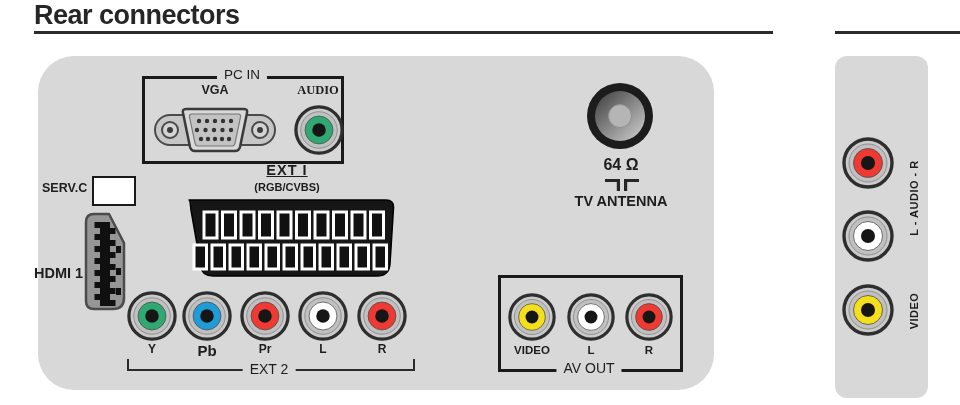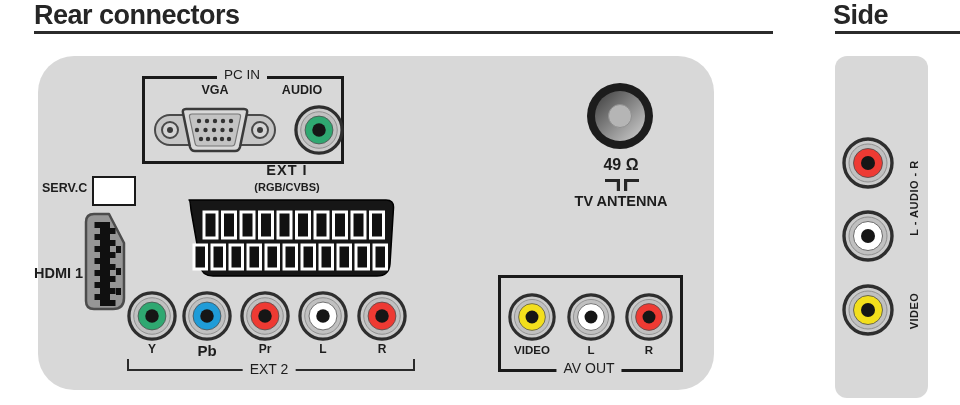--- a/index.html
+++ b/index.html
@@ -28,21 +28,20 @@
   .bracket{position:absolute;border-left:2.5px solid #2a2a2a;border-right:2.5px solid #2a2a2a;border-bottom:2.5px solid #2a2a2a;}
   .vrt{position:absolute;font-weight:bold;color:var(--lbl);white-space:nowrap;transform:translate(-50%,-50%) rotate(-90deg);letter-spacing:0.5px;}
 </style>
 </head>
 <body>
 
 <div id="stage">
 
   <div class="heading" style="left:4px;top:0px;">Rear connectors</div>
   <div class="rule" style="left:4px;top:31px;width:739px;"></div>
-  <div class="heading" style="left:803px;top:0px;">Side</div>
   <div class="rule" style="left:805px;top:31px;width:155px;"></div>
 
   <div class="panel" style="left:8px;top:56px;width:676px;height:334px;border-radius:36px;"></div>
   <div class="panel" style="left:805px;top:56px;width:93px;height:342px;border-radius:12px;"></div>
 
   <div class="grpbox" style="left:112px;top:76px;width:196px;height:82px;"></div>
   <div class="grptag" style="left:212px;top:68px;font-size:13.5px;">PC IN</div>
   <div class="lbl ctr" style="left:185px;top:84px;font-size:12.5px;">VGA</div>
 
   <svg class="svgabs" style="left:123px;top:102px;" width="124" height="56" viewBox="0 0 124 56">
@@ -65,21 +64,21 @@
         <circle cx="69.5" cy="28" r="2.2"></circle>
         <circle cx="78" cy="28" r="2.2"></circle>
       <circle cx="48" cy="37" r="2.2"></circle>
         <circle cx="55" cy="37" r="2.2"></circle>
         <circle cx="62" cy="37" r="2.2"></circle>
         <circle cx="69" cy="37" r="2.2"></circle>
         <circle cx="76" cy="37" r="2.2"></circle>
     </g>
   </svg>
 
-  <div class="lbl ctr" style="left:272px;top:84px;font-size:12.5px;">AUDIO</div>
+  <div class="lbl ctr" style="left:288px;top:84px;font-size:12.5px;font-family:Liberation Serif, serif;">AUDIO</div>
   <svg class="svgabs" style="left:264px;top:105px;" width="50" height="50" viewBox="0 0 52 52">
     <circle class="rca-outer" cx="26" cy="26" r="24"></circle>
     <circle class="rca-mid" cx="26" cy="26" r="19"></circle>
     <circle class="rca-color" cx="26" cy="26" r="14.5" fill="#2fa871"></circle>
     <circle class="rca-hole" cx="26" cy="26" r="7"></circle>
   </svg>
 
   <div class="lbl" style="left:12px;top:182px;font-size:12.5px;">SERV.C</div>
   <div style="position:absolute;left:62px;top:176px;width:40px;height:26px;background:#ffffff;border:2.5px solid #1a1a1a;"></div>
 
@@ -87,21 +86,21 @@
   <svg class="svgabs" style="left:53px;top:212px;" width="44" height="102" viewBox="0 0 44 102">
     <path d="M11,2 L26,2 L41,31 L41,86 Q41,97 30,97 L11,97 Q3,97 3,89 L3,10 Q3,2 11,2 Z" fill="#969696" stroke="#4c4c4c" stroke-width="2.5" stroke-linejoin="round"></path>
     <rect x="17" y="10" width="10" height="84" fill="#101010"></rect>
     <line x1="14.5" y1="10" x2="14.5" y2="94" stroke="#101010" stroke-width="6" stroke-dasharray="6 6"></line>
     <line x1="29.5" y1="10" x2="29.5" y2="94" stroke="#101010" stroke-width="6" stroke-dasharray="6 6" stroke-dashoffset="6"></line>
     <rect x="33" y="34" width="5" height="7" fill="#101010"></rect>
     <rect x="33" y="56" width="5" height="7" fill="#101010"></rect>
     <rect x="33" y="76" width="5" height="7" fill="#101010"></rect>
   </svg>
 
-  <div class="lbl ctr" style="left:257px;top:163px;font-size:14.5px;letter-spacing:1px;">EXT I</div>
+  <div class="lbl ctr" style="left:257px;top:163px;font-size:14.5px;letter-spacing:1px;text-decoration:underline;">EXT I</div>
   <div class="lbl ctr" style="left:257px;top:181px;font-size:11px;">(RGB/CVBS)</div>
   <svg class="svgabs" style="left:149px;top:198px;" width="218" height="82" viewBox="0 0 218 82">
     <path d="M10,2 L207,2 Q215,2 214.5,10 L211,66 Q210,78 198,78 L34,78 Q23,78 22,69 L12,12 Q11,2 10,2 Z" fill="#161616" stroke="#000000" stroke-width="1.5" stroke-linejoin="round"></path>
     <g fill="#111111" stroke="#ffffff" stroke-width="3">
       <rect x="25" y="14" width="13" height="26"></rect>
         <rect x="43.5" y="14" width="13" height="26"></rect>
         <rect x="62" y="14" width="13" height="26"></rect>
         <rect x="80.5" y="14" width="13" height="26"></rect>
         <rect x="99" y="14" width="13" height="26"></rect>
         <rect x="117.5" y="14" width="13" height="26"></rect>
@@ -169,21 +168,21 @@
     <defs>
       <linearGradient id="antg" x1="0" y1="0" x2="1" y2="1">
         <stop offset="0" stop-color="#3c3c3c"></stop>
           <stop offset="1" stop-color="#d2d2d2"></stop>
       </linearGradient>
     </defs>
     <circle cx="35" cy="35" r="33" fill="#1c1c1c"></circle>
     <circle cx="35" cy="35" r="25" fill="url(#antg)"></circle>
     <circle cx="35" cy="35" r="11.5" fill="#b5b5b5" stroke="#8f8f8f" stroke-width="1"></circle>
   </svg>
-  <div class="lbl ctr" style="left:591px;top:156px;font-size:16px;">49 Ω</div>
+  <div class="lbl ctr" style="left:591px;top:156px;font-size:16px;">64 Ω</div>
   <svg class="svgabs" style="left:573px;top:177px;" width="38" height="15" viewBox="0 0 38 15">
     <path d="M2,3.5 H17 M15.4,2 V14 M36,3.5 H21 M22.6,2 V14" stroke="#262626" stroke-width="3.2" fill="none"></path>
   </svg>
   <div class="lbl ctr" style="left:591px;top:194px;font-size:14.5px;">TV ANTENNA</div>
 
   <div class="grpbox" style="left:468px;top:275px;width:179px;height:91px;"></div>
   <div class="grptag" style="left:559px;top:361px;font-size:14px;">AV OUT</div>
 
   <svg class="svgabs" style="left:478px;top:293px;" width="48" height="48" viewBox="0 0 52 52">
     <circle class="rca-outer" cx="26" cy="26" r="24"></circle>

